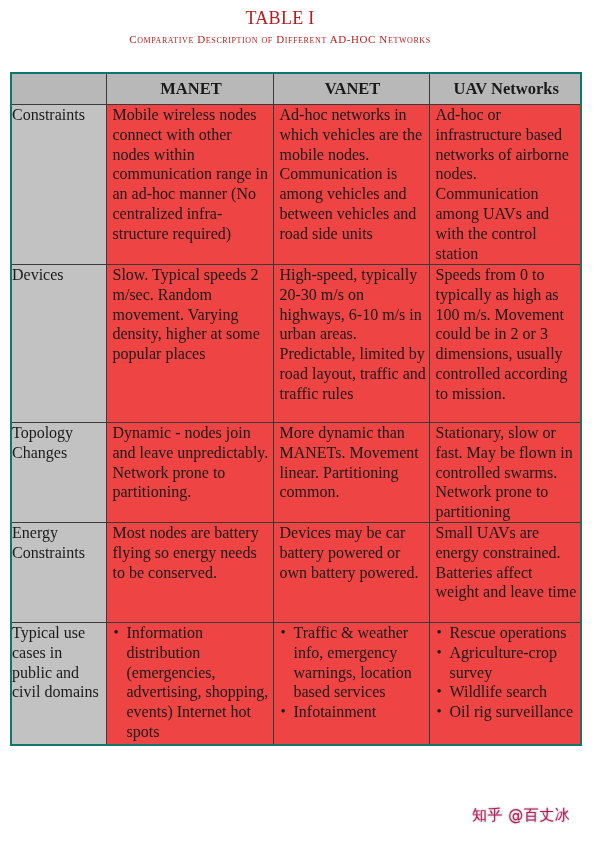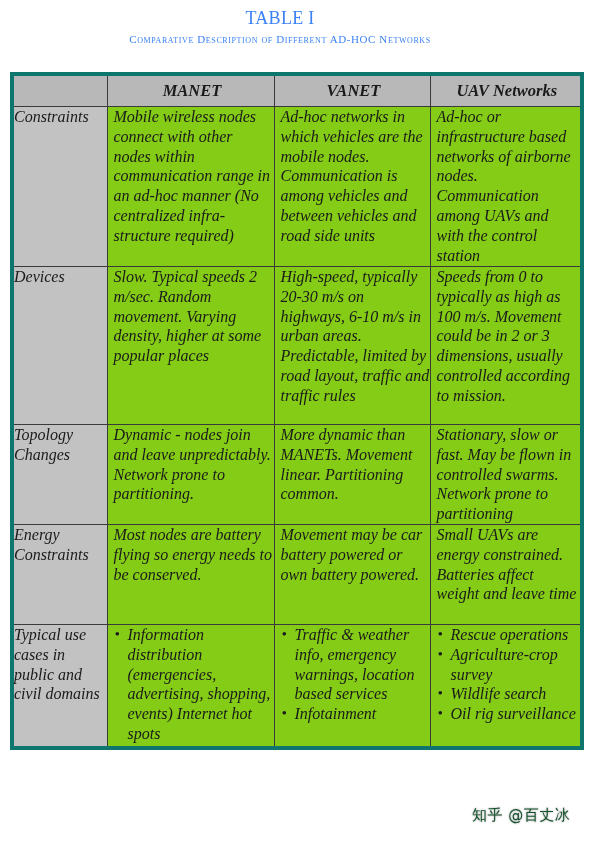--- a/index.html
+++ b/index.html
@@ -1,38 +1,38 @@
 <!DOCTYPE html>
 <html><head>
 <meta charset="utf-8">
 <style>
   html, body { margin: 0; padding: 0; background: #ffffff; }
   body { width: 600px; height: 843px; position: relative; overflow: hidden;
          font-family: "Liberation Serif", "DejaVu Serif", serif; color: #1a1a1a; }
-  .caption { position: absolute; left: 0; width: 560px; text-align: center; color: #3b82f6; }
+  .caption { position: absolute; left: 0; width: 560px; text-align: center; color: #b91c1c; }
   .cap1 { top: 8px; font-size: 18px; letter-spacing: 0.3px; }
   .cap2 { top: 33px; font-size: 11px; font-variant: small-caps; letter-spacing: 0.6px; }
   table { position: absolute; left: 10px; top: 72px; width: 570px; border-collapse: collapse;
-          table-layout: fixed; border: 4px solid #0f766e; font-style: italic; }
+          table-layout: fixed; border: 2px solid #0f766e; }
   col.c0 { width: 95px; } col.c1 { width: 167px; } col.c2 { width: 156px; } col.c3 { width: 152px; }
   th, td { border: 1.5px solid #3a3a3a; vertical-align: top; padding: 0 0 0 3px; font-size: 16px; line-height: 19.8px; }
   th { background: #b8b8b8; height: 30px; vertical-align: middle; font-weight: bold; text-align: center; font-size: 16.5px; }
-  td { background: #84cc16; padding-left: 6px; }
+  td { background: #ef4444; padding-left: 6px; }
   td.rh { background: #c2c2c2; padding-left: 0; }
   tr.r-desc td { height: 159px; }
   tr.r-mob td { height: 157px; }
   tr.r-top td { height: 78px; }
   tr.r-tc td { height: 98px; }
   tr.r-en td { height: 99px; }
   tr.r-use td { height: 121px; }
   ul { margin: 0; padding: 0; list-style: none; }
   li { position: relative; padding-left: 14px; }
   li::before { content: "\2022"; position: absolute; left: 1px; top: 0; font-size: 15px; }
   .watermark { position: absolute; left: 472px; top: 806px; font-family: "DejaVu Sans", sans-serif;
-               font-size: 15px; color: #14532d; text-shadow: 0 0 2px #888; letter-spacing: 0.5px; }
+               font-size: 15px; color: #be185d; text-shadow: 0 0 2px #888; letter-spacing: 0.5px; }
 </style>
 </head>
 <body>
 
 <div class="caption cap1">TABLE I</div>
 <div class="caption cap2">Comparative Description of Different AD-HOC Networks</div>
 
 <table>
   <colgroup>
       <col class="c0">
@@ -63,21 +63,21 @@
     </tr>
     <tr class="r-tc">
       <td class="rh">Topology Changes</td>
       <td>Dynamic - nodes join and leave unpredictably. Network prone to partitioning.</td>
       <td>More dynamic than MANETs. Movement linear. Partitioning common.</td>
       <td>Stationary, slow or fast. May be flown in controlled swarms. Network prone to partitioning</td>
     </tr>
     <tr class="r-en">
       <td class="rh">Energy Constraints</td>
       <td>Most nodes are battery flying so energy needs to be conserved.</td>
-      <td>Movement may be car battery powered or own battery powered.</td>
+      <td>Devices may be car battery powered or own battery powered.</td>
       <td>Small UAVs are energy constrained. Batteries affect weight and leave time</td>
     </tr>
     <tr class="r-use">
       <td class="rh">Typical use cases in public and civil domains</td>
       <td>
         <ul>
           <li>Information distribution (emergencies, advertising, shopping, events) Internet hot spots</li>
         </ul>
       </td>
       <td>

